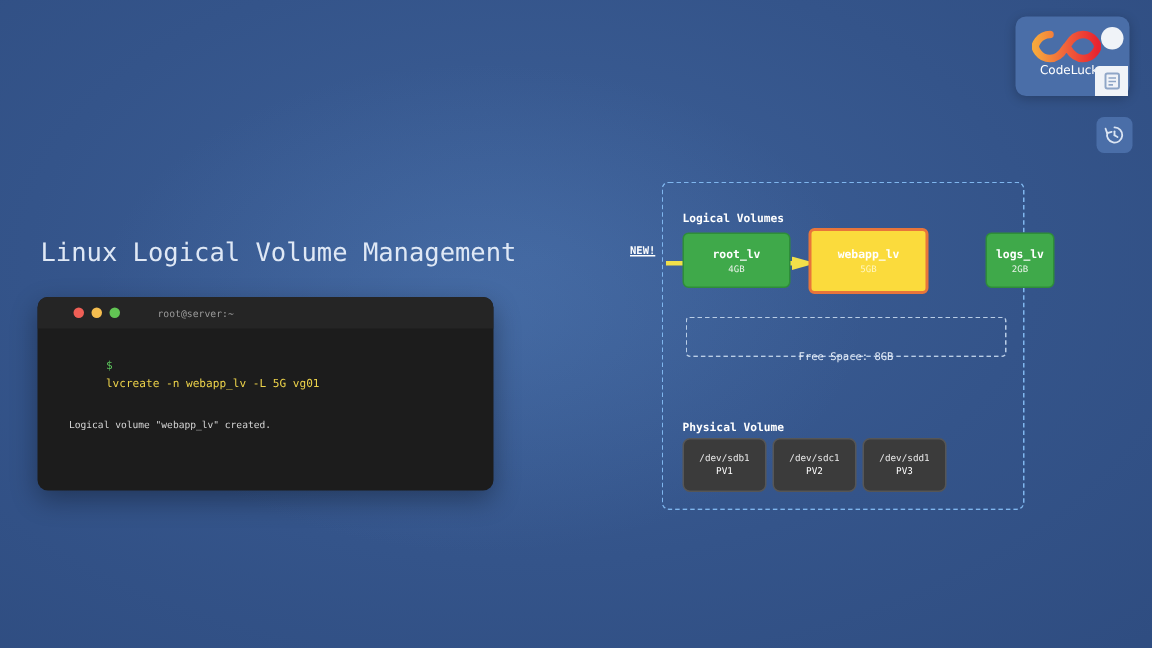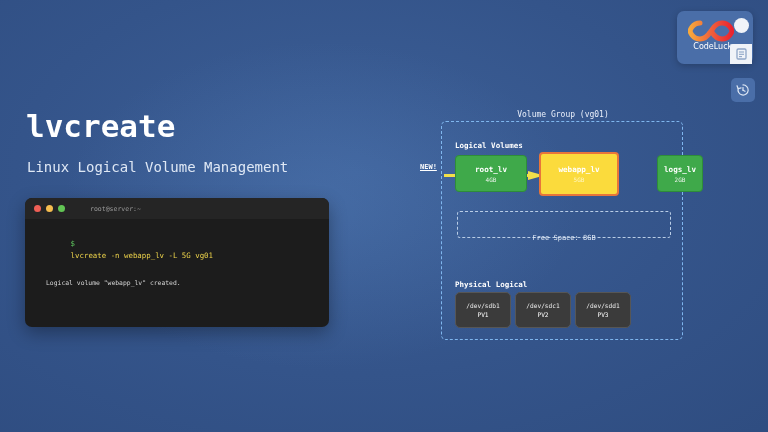--- a/index.html
+++ b/index.html
@@ -30,41 +30,41 @@
     left: 26px; top: 108px;
     font-size: 31px;
     font-weight: bold;
     color: #ffffff;
     letter-spacing: 0px;
     font-family: "DejaVu Sans Mono", monospace;
   }
   .subtitle {
     position: absolute;
     left: 27px; top: 159px;
-    font-size: 14px;
+    font-size: 17px;
     color: #dfe8f5;
     font-family: "DejaVu Sans Mono", monospace;
   }
 
   
   .terminal {
     position: absolute;
     left: 25px; top: 198px;
     width: 304px; height: 129px;
     background: #1c1c1c;
     border-radius: 7px;
     box-shadow: 0 6px 18px rgba(0,0,0,0.33);
     overflow: hidden;
   }
   .term-bar {
     height: 21px;
     background: #252525;
     display: flex;
     align-items: center;
-    padding-left: 9px;
+    padding-left: 24px;
   }
   .dot { width: 7px; height: 7px; border-radius: 50%; margin-right: 5px; }
   .dot.r { background: #ef5f56; }
   .dot.y { background: #f5bd4f; }
   .dot.g { background: #62c554; }
   .term-title {
     margin-left: 20px;
     font-size: 6.5px;
     color: #9a9a9a;
     font-family: "DejaVu Sans Mono", monospace;
@@ -235,42 +235,40 @@
     align-items: center;
     justify-content: center;
   }
 </style>
 </head>
 <body>
 
 <div class="stage">
   <div class="glow"></div>
 
-  <div class="title">lvcreate</div>
   <div class="subtitle">Linux Logical Volume Management</div>
 
   <div class="terminal">
     <div class="term-bar">
       <span class="dot r"></span>
       <span class="dot y"></span>
       <span class="dot g"></span>
       <span class="term-title">root@server:~</span>
     </div>
     <div class="term-body">
       <div class="cmd-line">
         <span class="prompt">$</span>
         <span class="cmd">lvcreate -n webapp_lv -L 5G vg01</span>
       </div>
       <div class="spacer"></div>
       <div class="out">Logical volume "webapp_lv" created.</div>
 
     </div>
   </div>
 
-  <div class="vg-label">Volume Group (vg01)</div>
   <div class="vg-box"></div>
 
   <div class="section-label lv-label">Logical Volumes</div>
 
   <div class="newbadge">NEW!</div>
   <svg class="arrow" viewBox="0 0 100 9">
     <line x1="0" y1="4.5" x2="86" y2="4.5" stroke="#f2e04a" stroke-width="3"></line>
     <polygon points="84,0 100,4.5 84,9" fill="#f2e04a"></polygon>
   </svg>
 
@@ -284,21 +282,21 @@
   </div>
   <div class="lv lv-green" id="lv-logs">
     <span class="nm">logs_lv</span>
     <span class="sz">2GB</span>
   </div>
 
   <div class="free-box">
     <span>Free Space: 8GB</span>
   </div>
 
-  <div class="section-label pv-label">Physical Logical</div>
+  <div class="section-label pv-label">Physical Volume</div>
 
   <div class="pv" id="pv-0">
     <span class="dev">/dev/sdb1</span>
     <span class="idx">PV1</span>
   </div>
   <div class="pv" id="pv-1">
     <span class="dev">/dev/sdc1</span>
     <span class="idx">PV2</span>
   </div>
   <div class="pv" id="pv-2">

